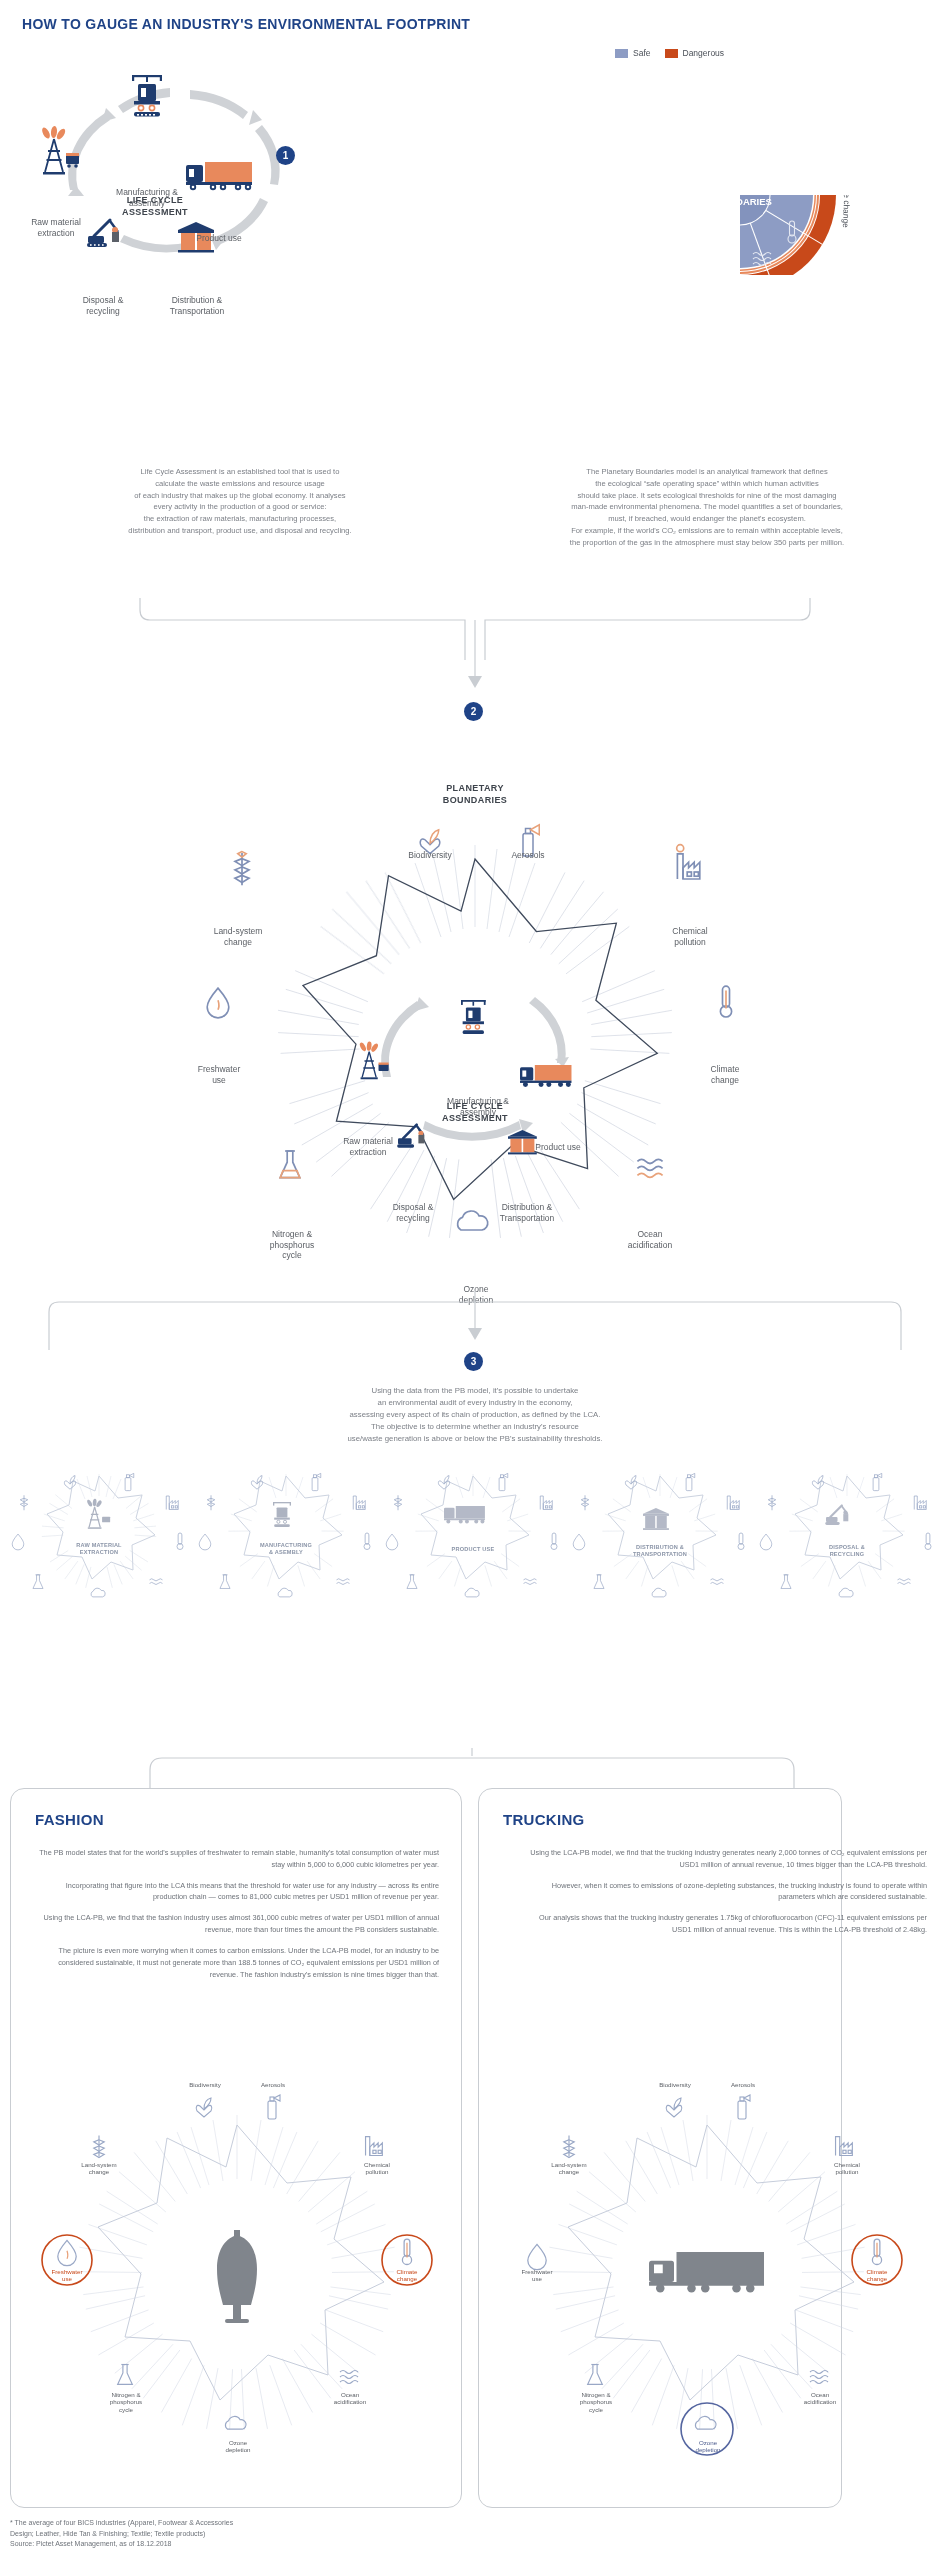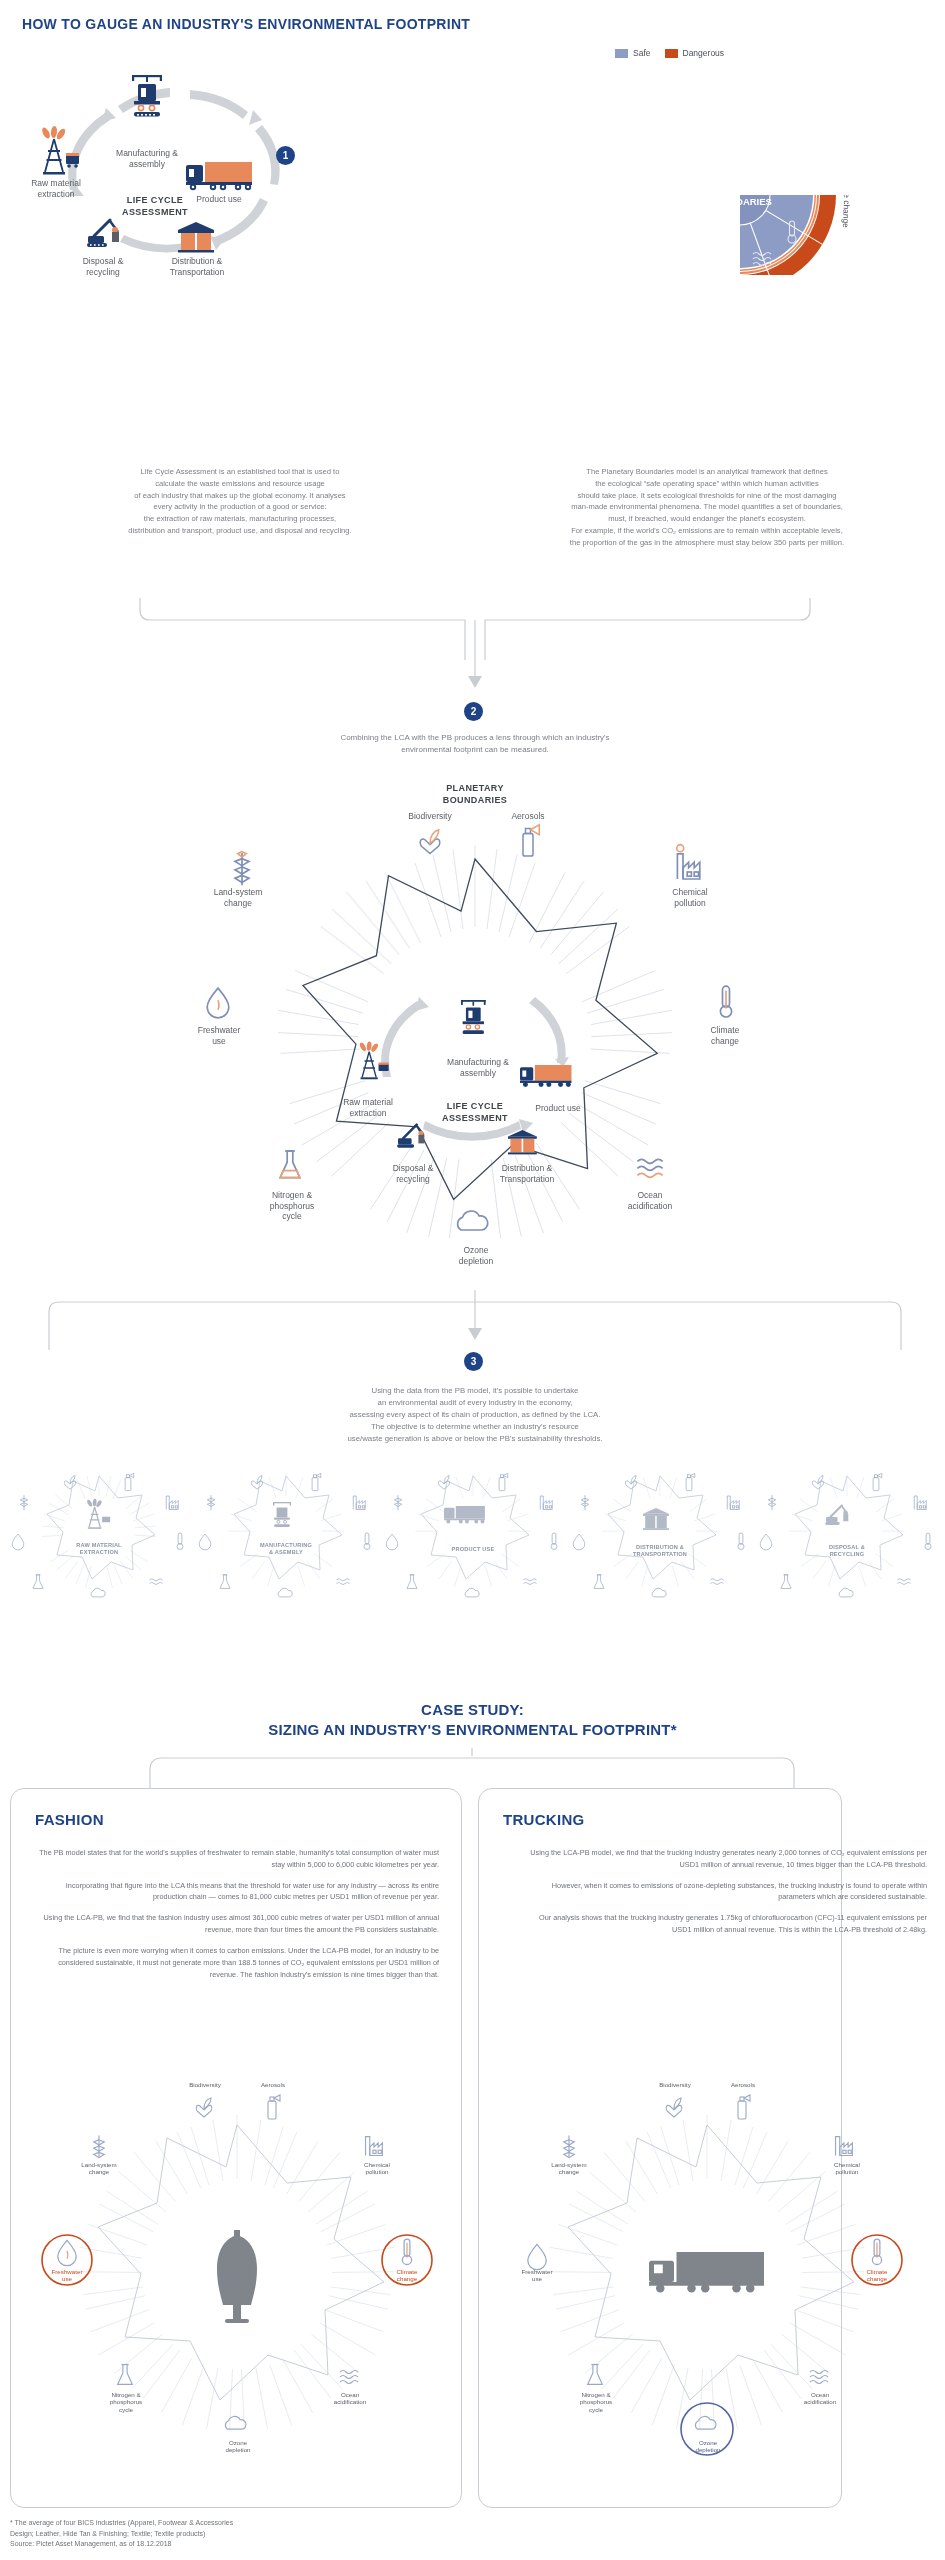--- a/index.html
+++ b/index.html
@@ -16,21 +16,21 @@
   .page { position: relative; width: 945px; height: 2560px; }
 
   h1.title {
     position:absolute; left:22px; top:16px;
     font-size: 14px; font-weight: 700; letter-spacing: .3px;
     color:#1f4387; margin:0; font-family:"Liberation Sans", sans-serif;
   }
 
   
   .abs { position:absolute; }
-  .lbl { font-size:8.5px; color:#5c6066; line-height:1.25; text-align:center; }
+  .lbl { font-size:8.5px; color:#5c6066; line-height:1.25; text-align:center;margin-top:39px; }
   .body-txt { font-size:7.6px; color:#7b7f86; line-height:1.55; text-align:center; }
   .stepnum {
     width:19px; height:19px; border-radius:50%; background:#1f4387; color:#fff;
     font-size:10px; font-weight:700; display:flex; align-items:center; justify-content:center;
   }
   .connector { stroke:#c9cdd2; fill:none; stroke-width:1.2; }
 
   
   .lca-title { font-size:9px; font-weight:700; color:#3e444c; letter-spacing:.4px; line-height:1.3; text-align:center;}
 
@@ -330,24 +330,20 @@
 
   <svg class="abs" style="left:120px; top:598px;" width="710" height="110" viewBox="0 0 710 110">
     <path class="connector" d="M20,0 L20,12 Q20,22 30,22 L345,22 L345,62"></path>
     <path class="connector" d="M690,0 L690,12 Q690,22 680,22 L365,22 L365,62"></path>
     <path class="connector" d="M355,22 L355,78"></path>
     <polygon points="348,78 362,78 355,90" fill="#c9cdd2"></polygon>
   </svg>
   <div class="abs stepnum" style="left:464px; top:702px;">
     <span>2</span>
   </div>
-  <div class="abs body-txt" style="left:160px; top:732px; width:630px; font-size:8px;">
-    <div>Combining the LCA with the PB produces a lens through which an industry's</div>
-    <div>environmental footprint can be measured.</div>
-  </div>
 
   <div class="abs" style="left:130px; top:775px; width:690px; height:510px;">
     <svg width="690" height="510" viewBox="0 0 690 510">
       <g transform="translate(345,270)">
 
         <g stroke="#b8c0d0" stroke-width="0.5" opacity="0.85">
           <g>
             <line x1="0" y1="-118" x2="0" y2="-200"></line>
             <line x1="-12" y1="-116" x2="-22" y2="-196"></line>
             <line x1="12" y1="-116" x2="22" y2="-196"></line>
@@ -1055,24 +1051,20 @@
             <rect x="-1" y="25" width="20" height="4" rx="2" fill="#6b7690"></rect>
         </g>
       </svg>
       <div class="abs small-node-label" style="left:36px; top:74px; width:110px;">
         <span>DISPOSAL &amp;</span><br>
         <span>RECYCLING</span>
       </div>
     </div>
   </div>
 
-  <div class="case-title" style="top:1700px;">
-    <span>CASE STUDY:</span><br>
-    <span>SIZING AN INDUSTRY'S ENVIRONMENTAL FOOTPRINT*</span>
-  </div>
 
   <svg class="abs" style="left:140px; top:1748px;" width="665" height="50" viewBox="0 0 665 50">
     <path class="connector" d="M332,0 L332,8 M10,46 L10,22 Q10,10 22,10 L642,10 Q654,10 654,22 L654,46"></path>
   </svg>
 
   <div class="card" style="left:10px; top:1788px; width:452px; height:720px;">
     <h2 style="position:absolute; left:24px; top:22px;">FASHION</h2>
     <div style="position:absolute; left:24px; top:58px; width:404px;">
       <p>The PB model states that for the world's supplies of freshwater to remain stable, humanity's total consumption of water must stay within 5,000 to 6,000 cubic kilometres per year.</p>
       <p>Incorporating that figure into the LCA this means that the threshold for water use for any industry — across its entire production chain — comes to 81,000 cubic metres per USD1 million of revenue per year.</p>

